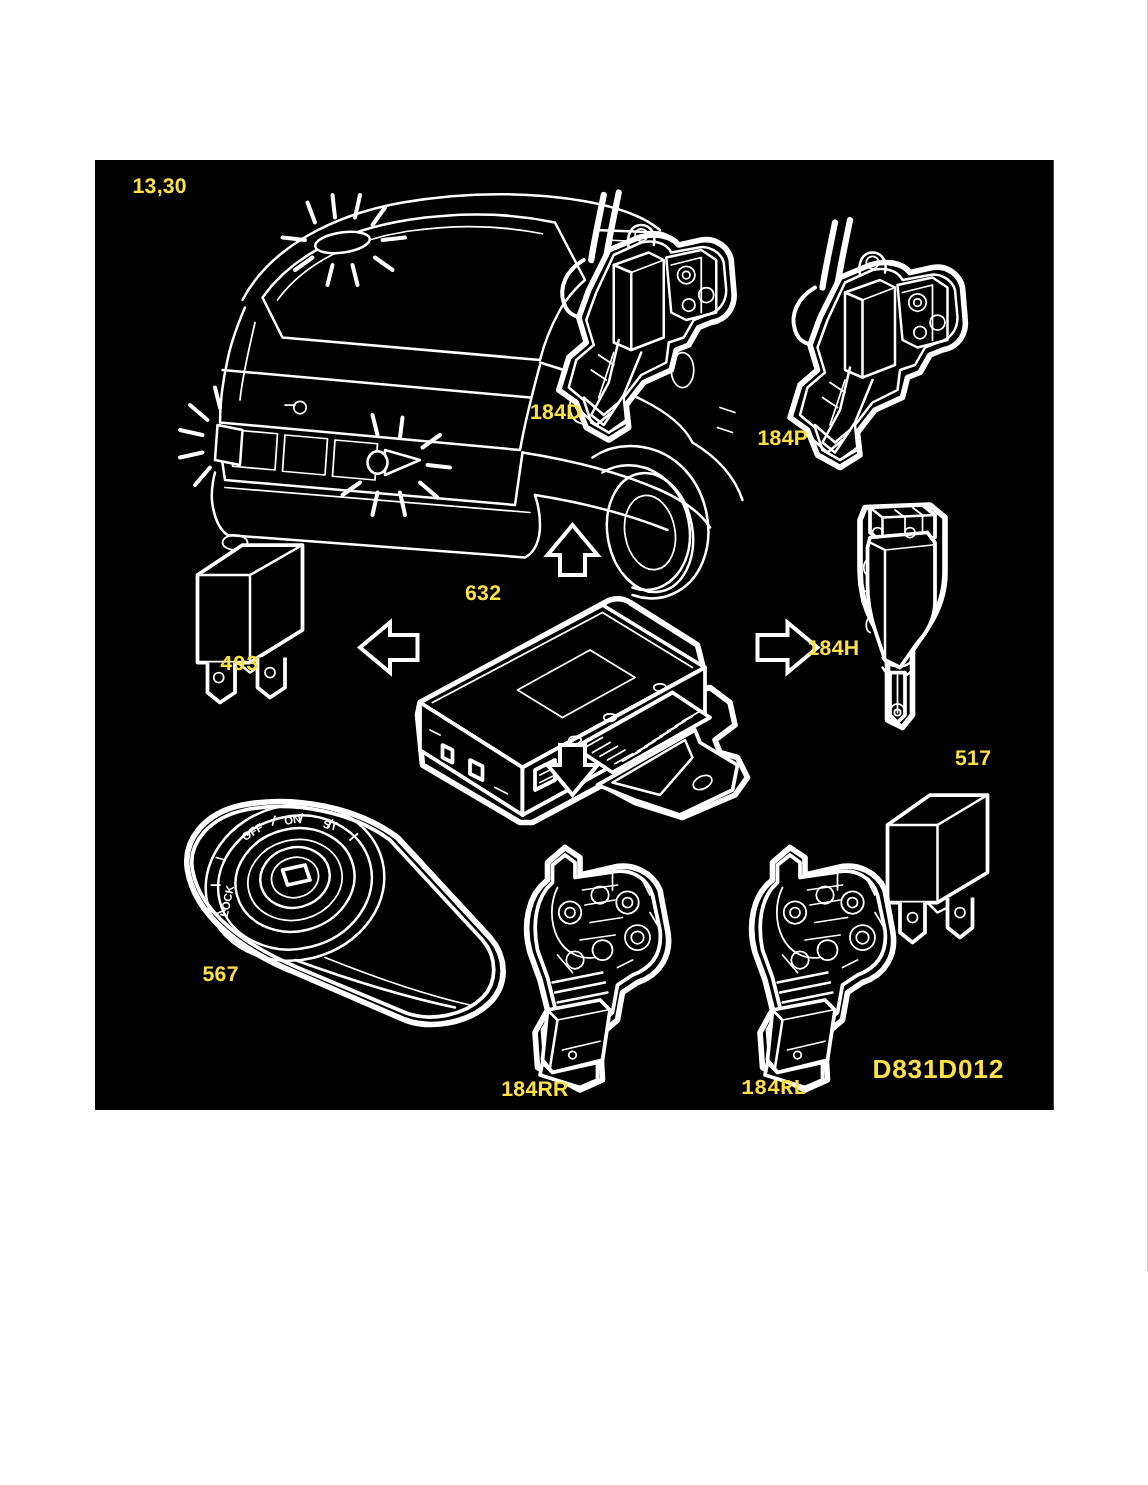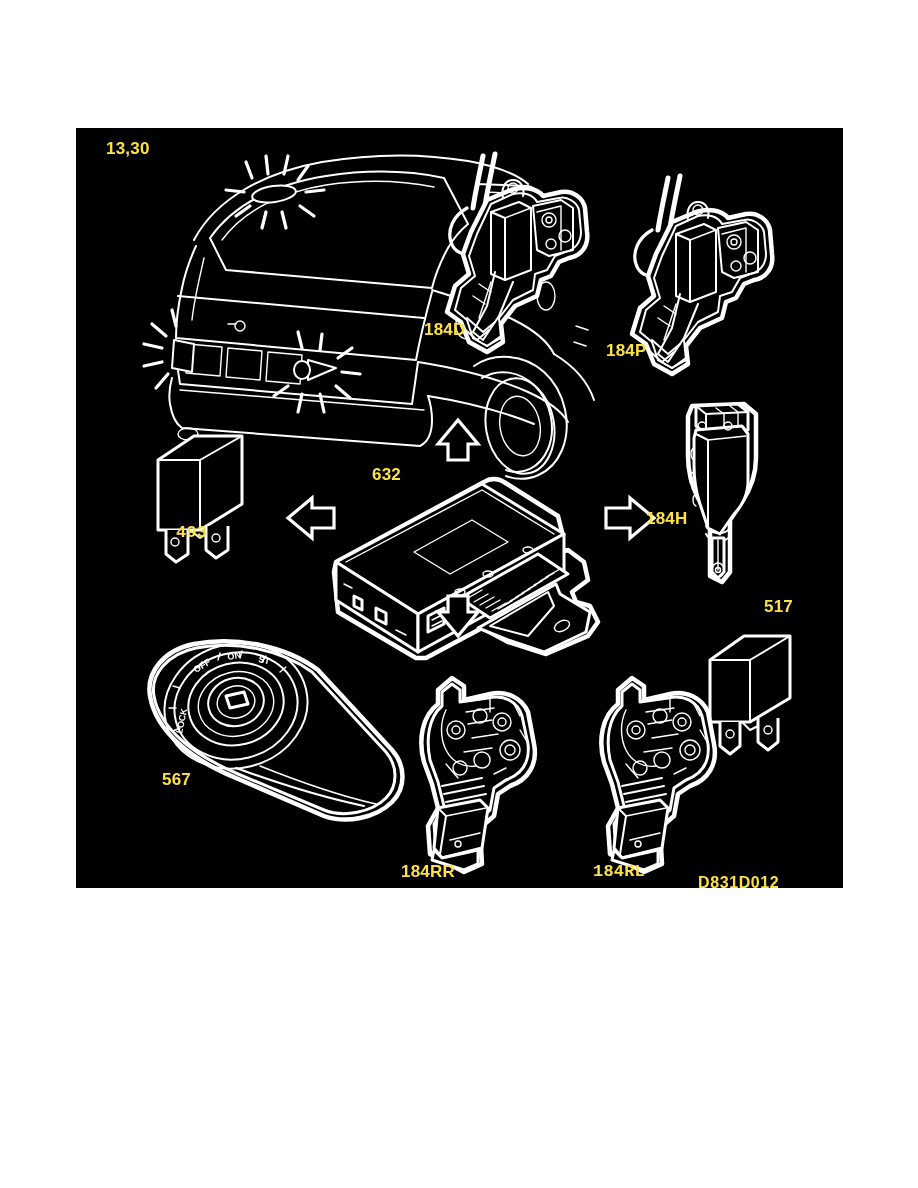--- a/index.html
+++ b/index.html
@@ -44,23 +44,22 @@
     position: absolute;
     color: #fde047;
     font-family: "Liberation Sans", sans-serif;
     font-weight: bold;
     font-size: 17px;
     letter-spacing: 0.2px;
     white-space: nowrap;
     line-height: 1;
   }
   .label.code {
-    font-size: 16px;
+    font-size: 21px;
     letter-spacing: 0.6px;
-    margin-top: 30px;
   }
 </style>
 </head>
 <body>
 
 <div id="page">
 
   <div id="figure-panel">
 
     <svg id="figure-svg" viewBox="0 0 767 760">

